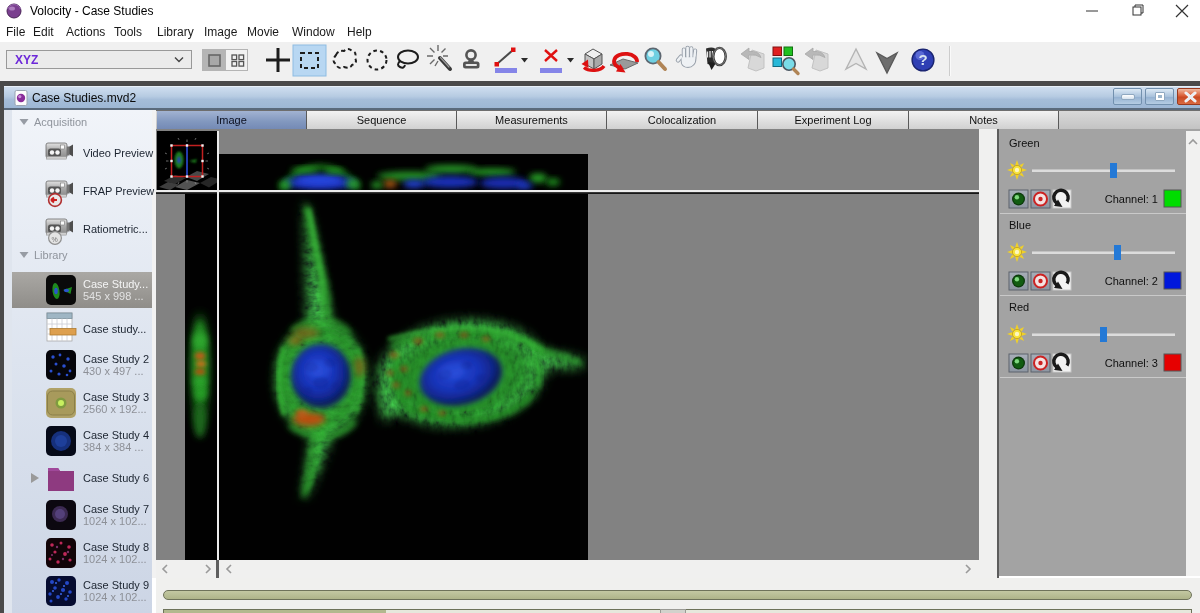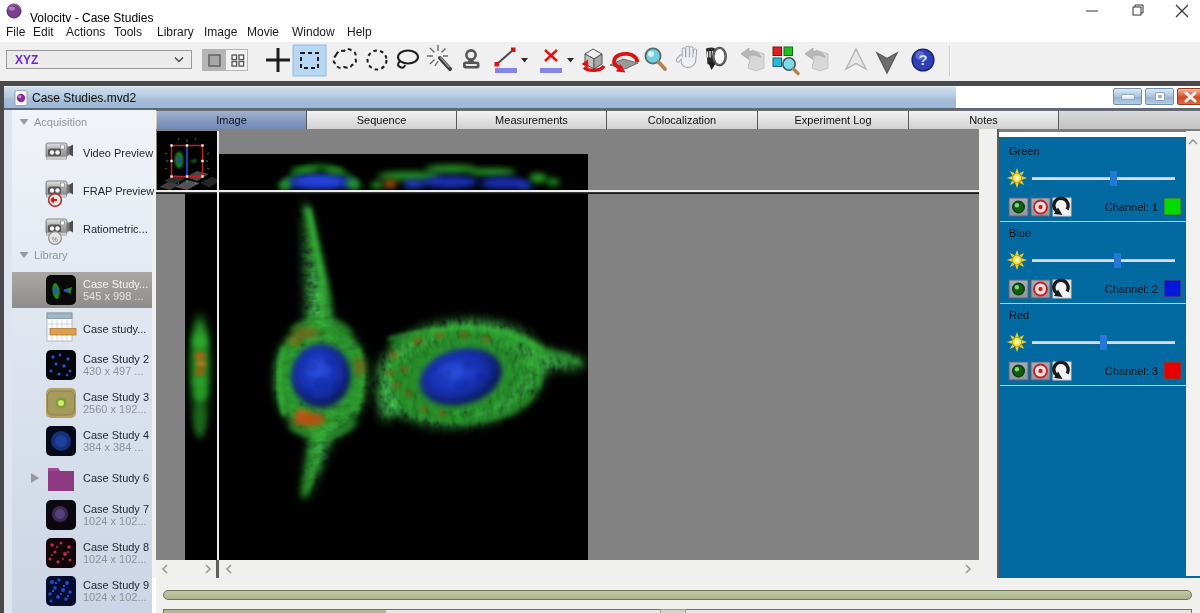--- a/index.html
+++ b/index.html
@@ -1,52 +1,52 @@
 <!DOCTYPE html>
 <html><head>
 <meta charset="utf-8">
 <style>
   * { margin:0; padding:0; box-sizing:border-box; }
   html,body { width:1200px; height:613px; overflow:hidden; }
   body { font-family:"Liberation Sans", sans-serif; background:#fff; position:relative; }
   .abs { position:absolute; }
   
   #titlebar { left:0; top:0; width:1200px; height:22px; background:#fff; }
-  #titletext { left:30px; top:11px; font-size:12px; color:#000; }
+  #titletext { left:30px; top:4px; font-size:12px; color:#000; }
   #menubar { left:0; top:22px; width:1200px; height:20px; background:#fff; font-size:12px; color:#1a1a1a; }
   #menubar span { position:absolute; top:3px;text-align:center; }
   #toolbar { left:0; top:42px; width:1200px; height:39px; background:#f0f0f0; }
   #darkband { left:0; top:81px; width:1200px; height:5px; background:#4a4a4a; }
   
   #xyz { left:6px; top:50px; width:186px; height:19px; background:#ebebeb; border:1px solid #999; font-size:12px; font-weight:bold; color:#6d28d9; }
   #xyz .lbl { position:absolute; left:8px; top:2px; }
   #btngroup { left:202px; top:49px; width:46px; height:22px; border:1px solid #b4b4b4; background:#f0f0f0; }
   #btngroup .cell1 { position:absolute; left:0; top:0; width:23px; height:20px; background:#b5b5b5; }
   #btngroup .cell2 { position:absolute; left:23px; top:0; width:21px; height:20px; background:#f2f2f2; }
   
   #mdi-left { left:0; top:86px; width:4px; height:527px; background:#4a4a4a; }
-  #iwin-title { left:4px; top:86px; width:952px; height:22px;
+  #iwin-title { left:4px; top:86px; width:1196px; height:22px;
     background:linear-gradient(180deg,#cfdeef 0%,#b6cbe2 45%,#a5bdd9 60%,#9db7d5 100%);
     border-top:1px solid #e8f0f8; }
   #iwin-title .txt { position:absolute; left:28px; top:4px; font-size:12px; color:#0a0a0a; }
   #iwin-darkline { left:4px; top:108px; width:1196px; height:2px; background:#5a6a7c; }
   #leftborder { left:4px; top:110px; width:8px; height:503px; background:#dfe5ee; }
   #sidebar { left:12px; top:110px; width:140px; height:503px; background:linear-gradient(180deg,#f1f4f9 0%,#dde4ef 50%,#ccd5e5 100%); overflow:hidden; }
   .sitem { position:absolute; font-size:11px; color:#1c2430; }
   .sitem .sub { color:#8d9097; }
   #selrow { left:12px; top:272px; width:140px; height:36px; background:linear-gradient(180deg,#aaa8a4,#8f8d89); }
   
   #tabstrip { left:156px; top:110px; width:1044px; height:19px; background:linear-gradient(180deg,#d9d9d9,#c3c3c3); border-top:1px solid #6e6e6e; }
   .tab { position:absolute; top:0; height:19px; border-right:1px solid #5a5a5a; background:linear-gradient(180deg,#f2f2f2,#cfcfcf); font-size:11px; color:#101010; text-align:center; line-height:18px; }
   .tab.active { background:linear-gradient(180deg,#a2b3d2 0%,#8298bf 55%,#7288b4 100%); color:#0c1020; }
   
   #viewer { left:156px; top:129px; width:823px; height:431px; background:#828282; }
   #vsb { left:979px; top:129px; width:18px; height:431px; background:#f0f0ef; }
   #panelsep { left:997px; top:129px; width:2px; height:449px; background:#5c5c5c; }
-  #rightpanel { left:999px; top:129px; width:201px; height:447px; background:#0369a1;margin-top:8px; }
+  #rightpanel { left:999px; top:129px; width:201px; height:447px; background:#a3a3a3; }
   #hsbrow { left:156px; top:560px; width:841px; height:18px; background:#f0f0ef; }
   #bottomband { left:156px; top:578px; width:1044px; height:35px; background:#f0f0ee; }
   
   .chan-label { position:absolute; left:10px; font-size:11px; color:#101010; }
   .chtxt { position:absolute; font-size:11px; color:#101010; }
   #rp-sb { left:1186px; top:131px; width:14px; height:445px; background:#f1f1f0; }
   
   #olive1 { left:163px; top:590px; width:1029px; height:10px; background:linear-gradient(180deg,#c3c8a2,#aeb489); border:1px solid #6e735a; border-radius:5px; }
   #olive2 { left:163px; top:609px; width:1029px; height:6px; background:#e6e8dc; border:1px solid #6e735a; }
   #olive2fill { left:164px; top:610px; width:222px; height:4px; background:#b2b88e; }

